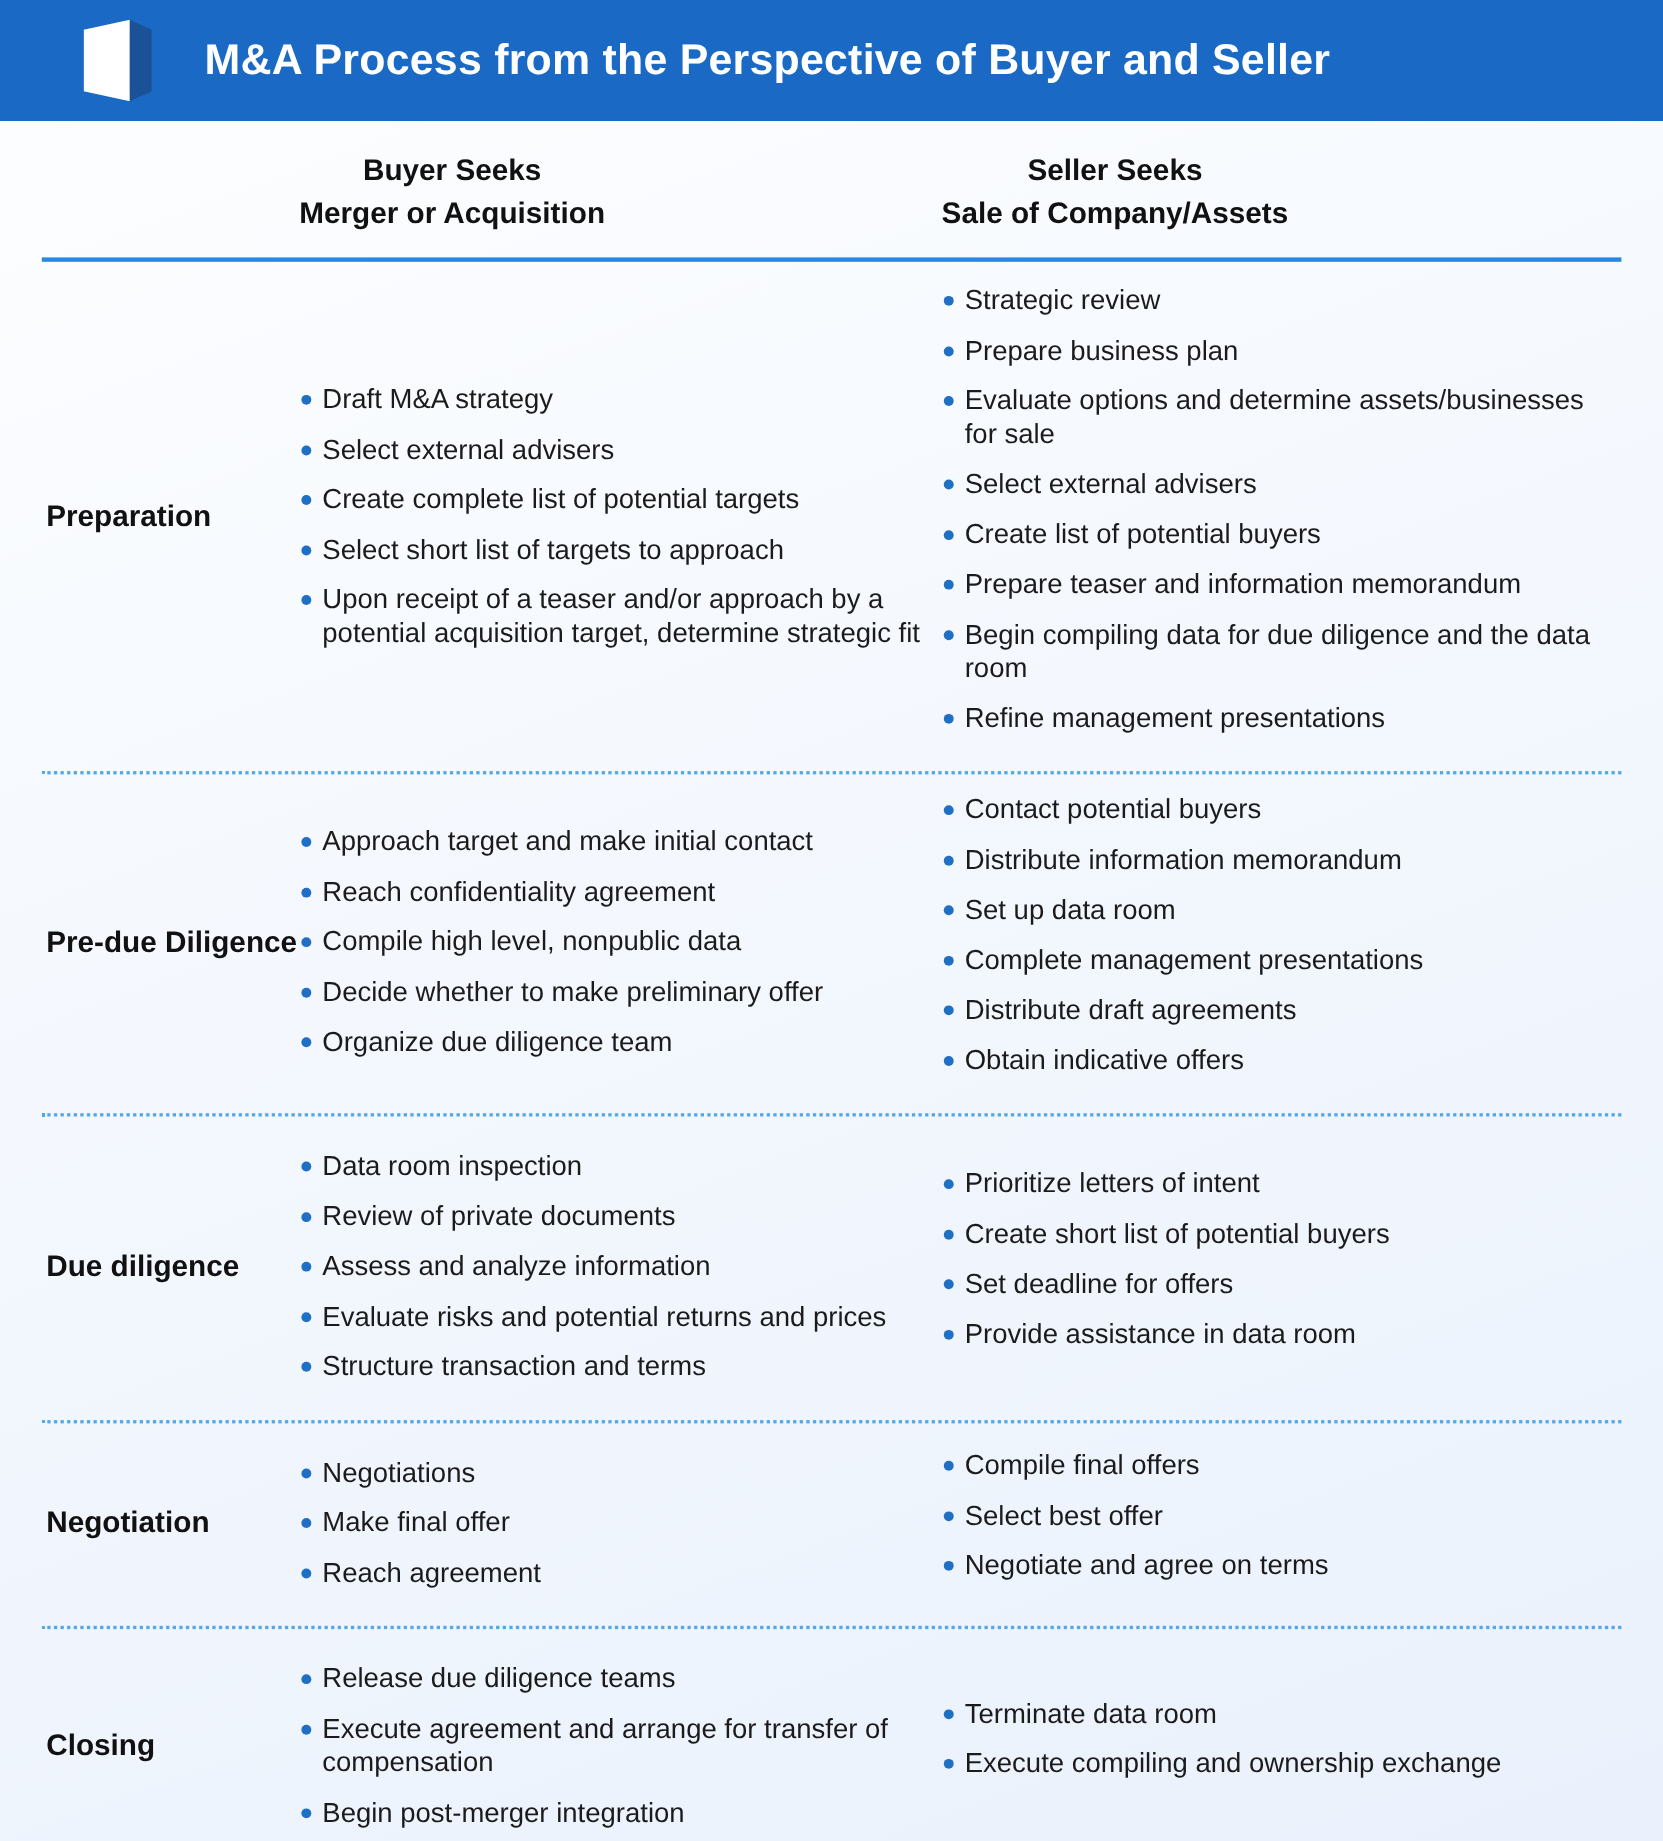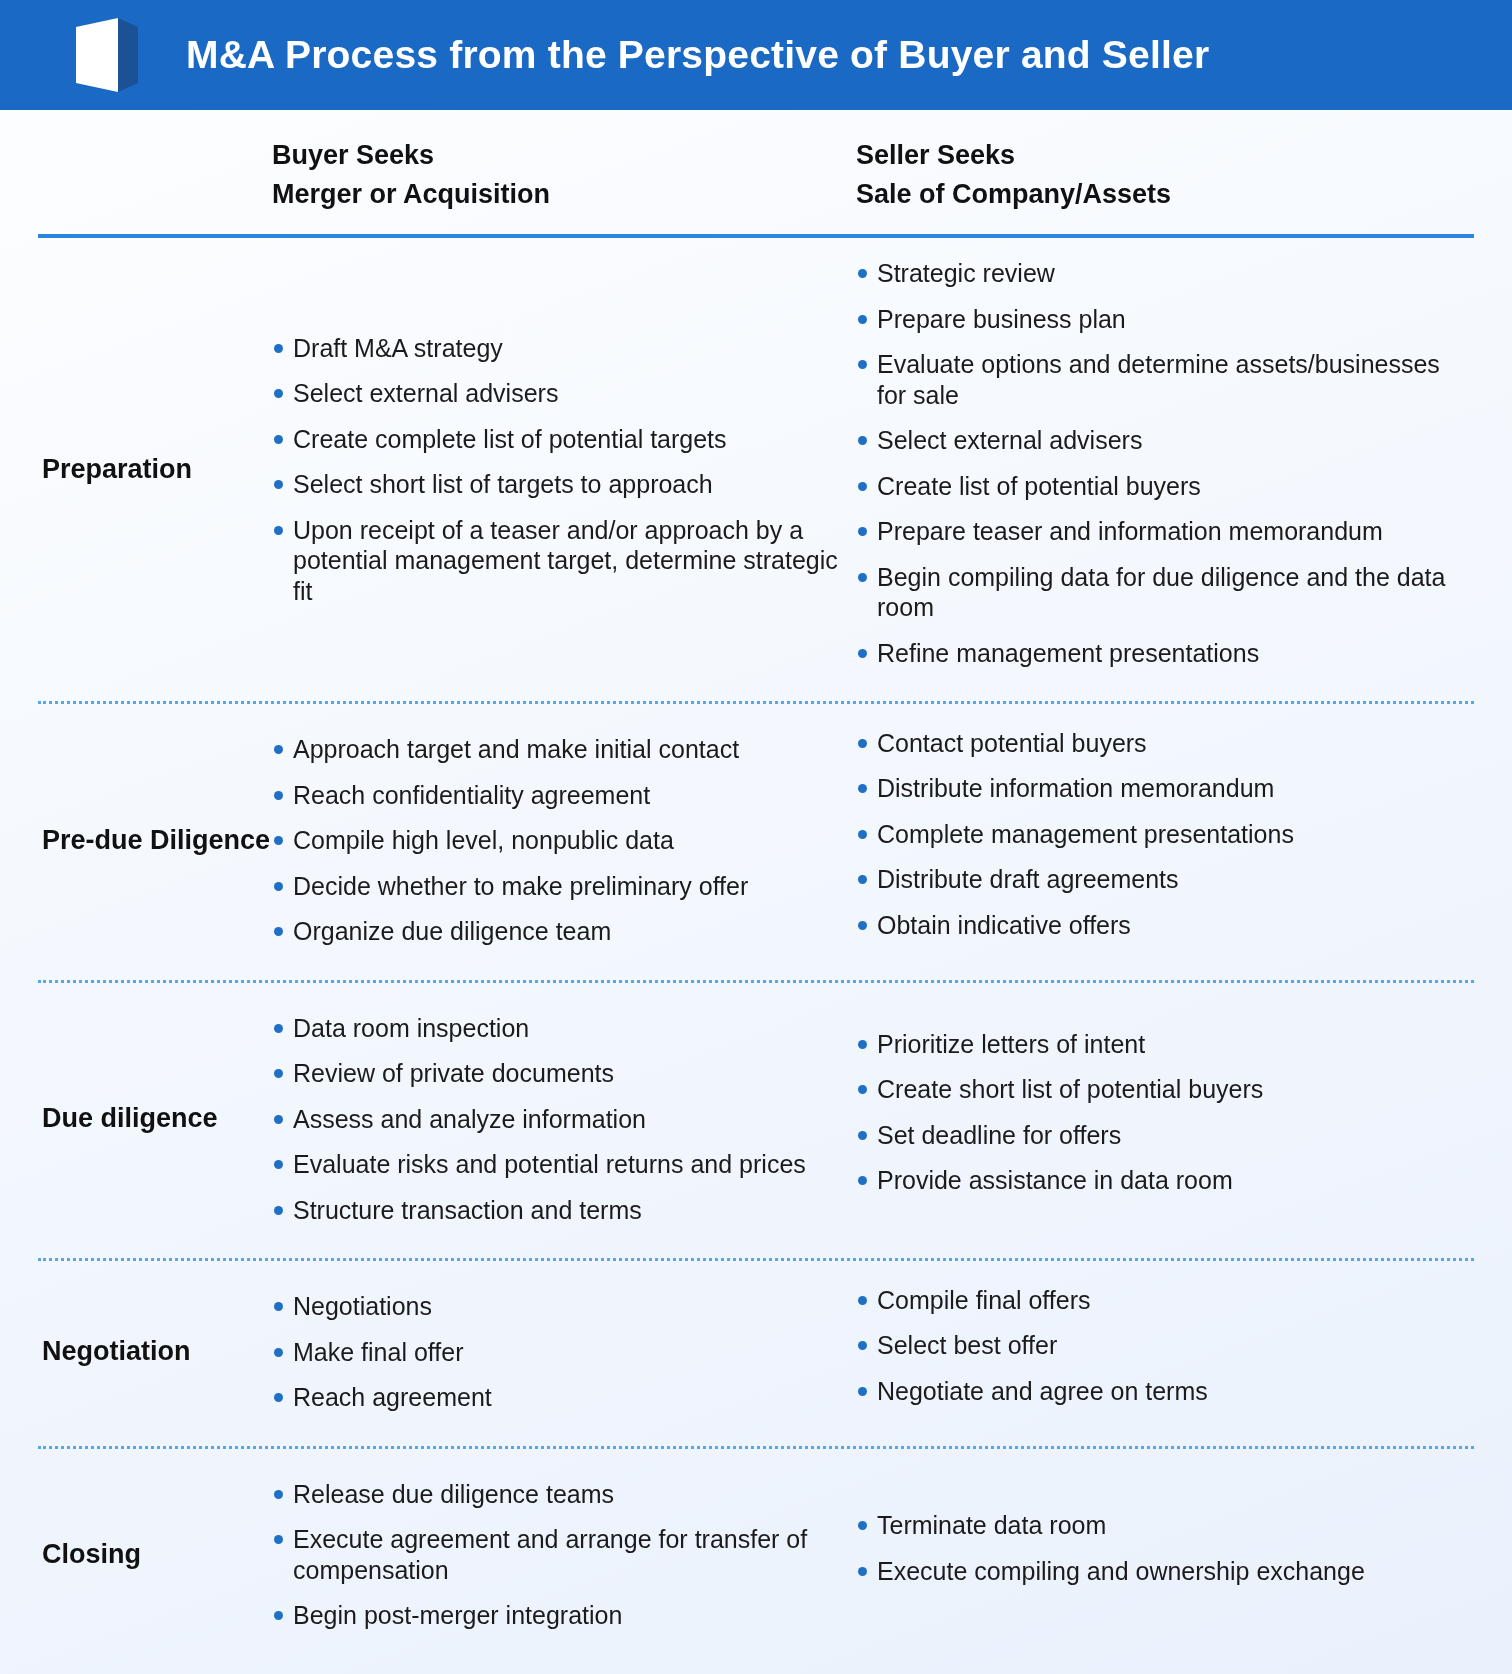--- a/index.html
+++ b/index.html
@@ -48,20 +48,21 @@
     font-weight: bold;
     letter-spacing: 0.2px;
     white-space: nowrap;
   }
 
   
   .col-heads {
     position: relative;
     height: 128px;
     flex: 0 0 auto;
+    text-align: center;
   }
 
   .col-head {
     position: absolute;
     top: 26px;
     font-size: 27px;
     font-weight: bold;
     color: #111111;
     line-height: 1.45;
   }
@@ -182,21 +183,21 @@
   <div class="rows">
 
     <div class="row row-preparation">
       <div class="stage-label">Preparation</div>
       <div class="col buyer">
         <ul class="bullets">
           <li>Draft M&amp;A strategy</li>
           <li>Select external advisers</li>
           <li>Create complete list of potential targets</li>
           <li>Select short list of targets to approach</li>
-          <li>Upon receipt of a teaser and/or approach by a potential management target, determine strategic fit</li>
+          <li>Upon receipt of a teaser and/or approach by a potential acquisition target, determine strategic fit</li>
         </ul>
       </div>
       <div class="col seller">
         <ul class="bullets">
           <li>Strategic review</li>
           <li>Prepare business plan</li>
           <li>Evaluate options and determine assets/businesses for sale</li>
           <li>Select external advisers</li>
           <li>Create list of potential buyers</li>
           <li>Prepare teaser and information memorandum</li>
@@ -214,20 +215,21 @@
           <li>Reach confidentiality agreement</li>
           <li>Compile high level, nonpublic data</li>
           <li>Decide whether to make preliminary offer</li>
           <li>Organize due diligence team</li>
         </ul>
       </div>
       <div class="col seller">
         <ul class="bullets">
           <li>Contact potential buyers</li>
           <li>Distribute information memorandum</li>
+          <li>Set up data room</li>
           <li>Complete management presentations</li>
           <li>Distribute draft agreements</li>
           <li>Obtain indicative offers</li>
         </ul>
       </div>
     </div>
 
     <div class="row row-duediligence">
       <div class="stage-label">Due diligence</div>
       <div class="col buyer">

